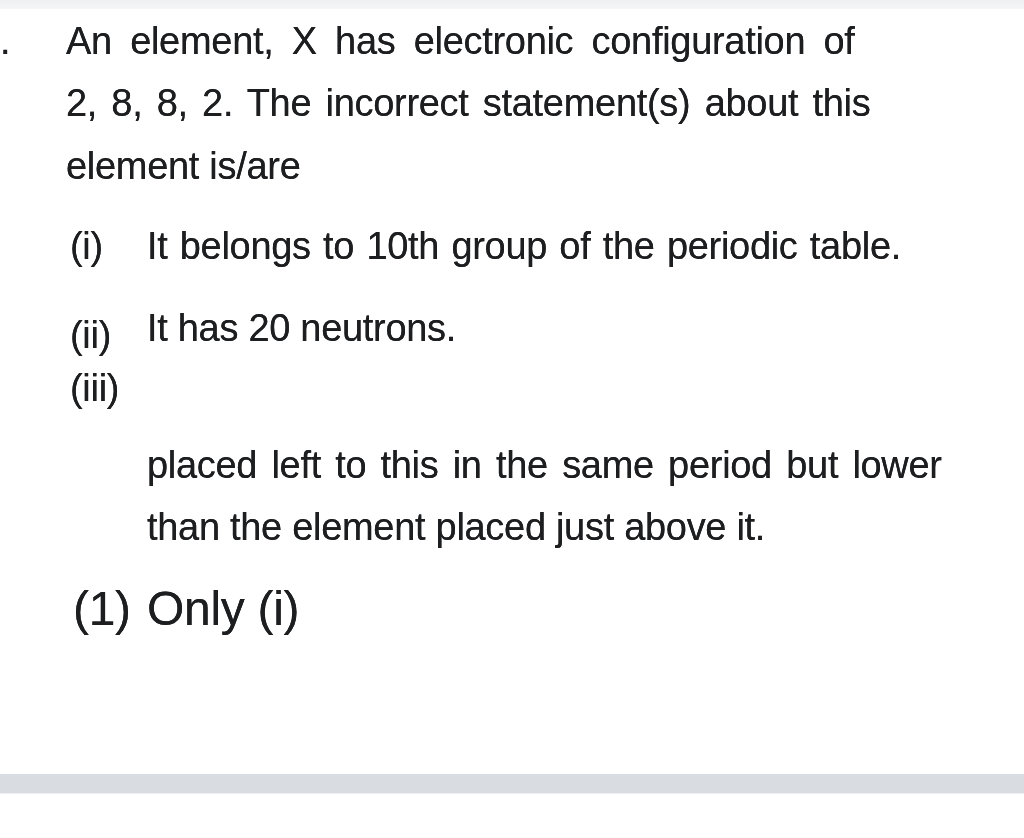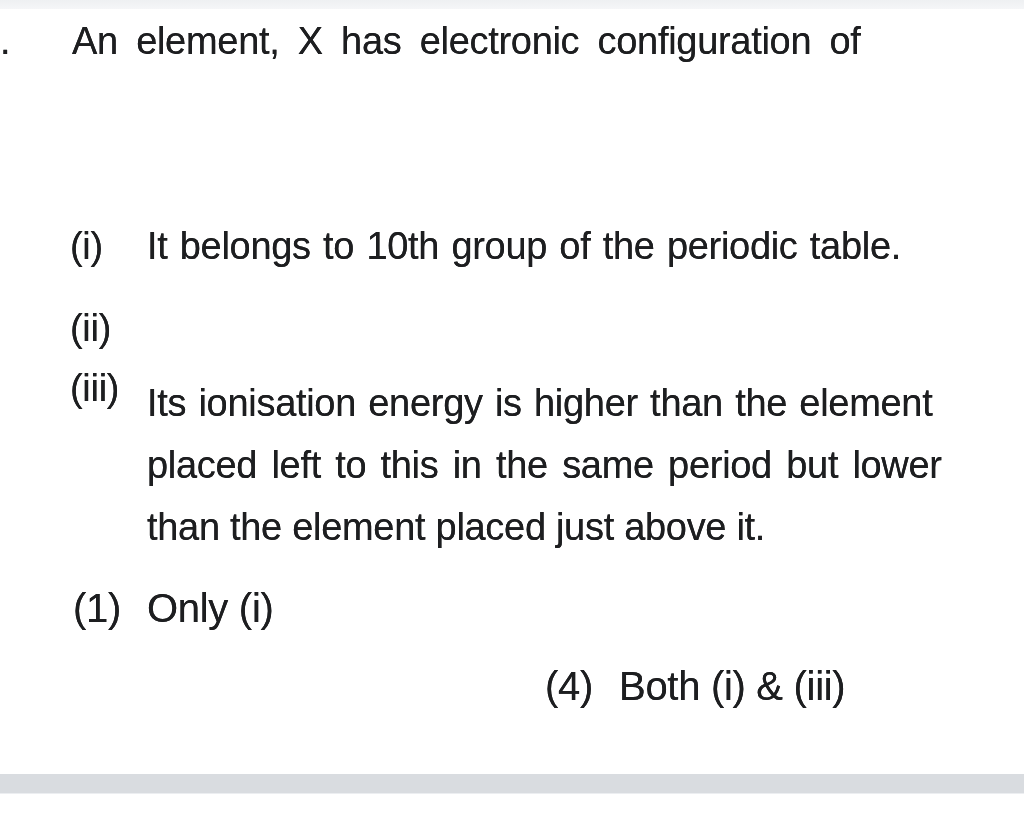--- a/index.html
+++ b/index.html
@@ -27,69 +27,68 @@
   }
   .bottom-bar {
     position: absolute;
     left: 0; top: 774px;
     width: 1024px; height: 19px;
     background: #d9dce0;
     border-bottom: 1px solid #eceef1;
   }
   .line {
     position: absolute;
-    left: 72px;
+    left: 66px;
     font-size: 38px;
     line-height: 47px;
     letter-spacing: -0.3px;
     white-space: nowrap;
     text-shadow: 0 0 0.6px #1d1e20;
   }
   .qdot   { left: 0px; }
   .label  { left: 70px; }
   .stmt   { left: 147px; }
   .ws2 { word-spacing: 2px; }
   .ws4 { word-spacing: 4px; }
   .ws8 { word-spacing: 8px; }
   .opt {
     position: absolute;
-    font-size: 40px;
+    font-size: 48px;
     line-height: 47px;
     letter-spacing: -0.3px;
     white-space: nowrap;
     text-shadow: 0 0 0.6px #1d1e20;
   }
   .olabel { display: inline-block; width: 74px; }
 </style>
 </head>
 <body>
 
 <div class="page">
 
   <div class="top-strip"></div>
 
   <div class="line qdot" style="top:18px">.</div>
 
   <div class="line ws8" style="top:18px">An element, X has electronic configuration of</div>
+  <div class="line ws4" style="top:80px">2, 8, 8, 2. The incorrect statement(s) about this</div>
+  <div class="line" style="top:143px">element is/are</div>
 
   <div class="line label" style="top:223px">(i)</div>
   <div class="line stmt ws2" style="top:223px">It belongs to 10th group of the periodic table.</div>
 
-  <div class="line label" style="top:305px">(ii)</div>
+  <div class="line label" style="top:312px">(ii)</div>
+  <div class="line stmt" style="top:305px">It has 20 neutrons.</div>
 
   <div class="line label" style="top:365px">(iii)</div>
-  <div class="line stmt ws2" style="top:380px">Its ionisation energy is higher than the element</div>
   <div class="line stmt ws4" style="top:442px">placed left to this in the same period but lower</div>
   <div class="line stmt" style="top:504px">than the element placed just above it.</div>
 
   <div class="opt" style="left:73px;top:585px">
     <span class="olabel">(1)</span><span>Only (i)</span>
   </div>
 
 
 
-  <div class="opt" style="left:545px;top:663px">
-    <span class="olabel">(4)</span><span>Both (i) &amp; (iii)</span>
-  </div>
 
   <div class="bottom-bar"></div>
 
 </div>
 
 </body></html>

